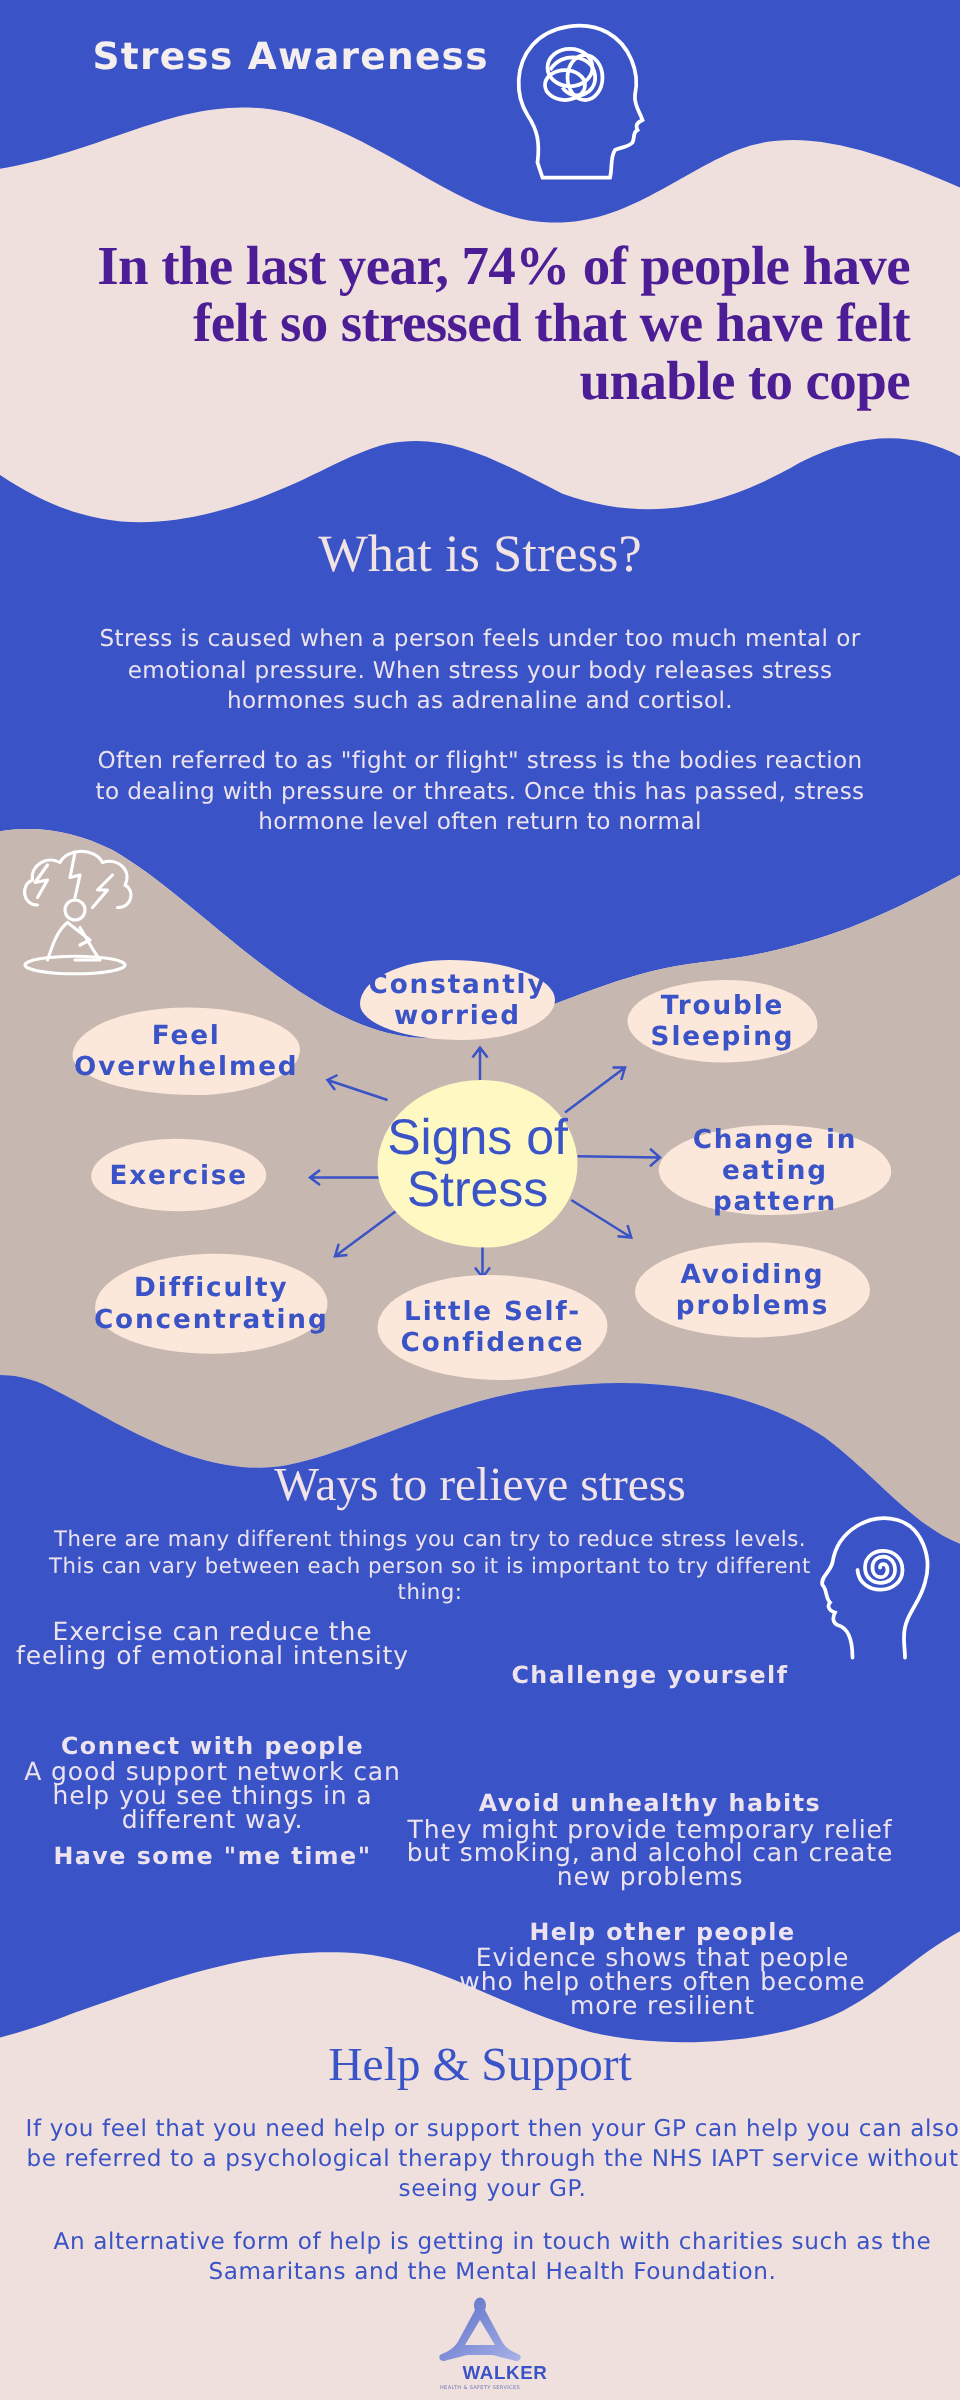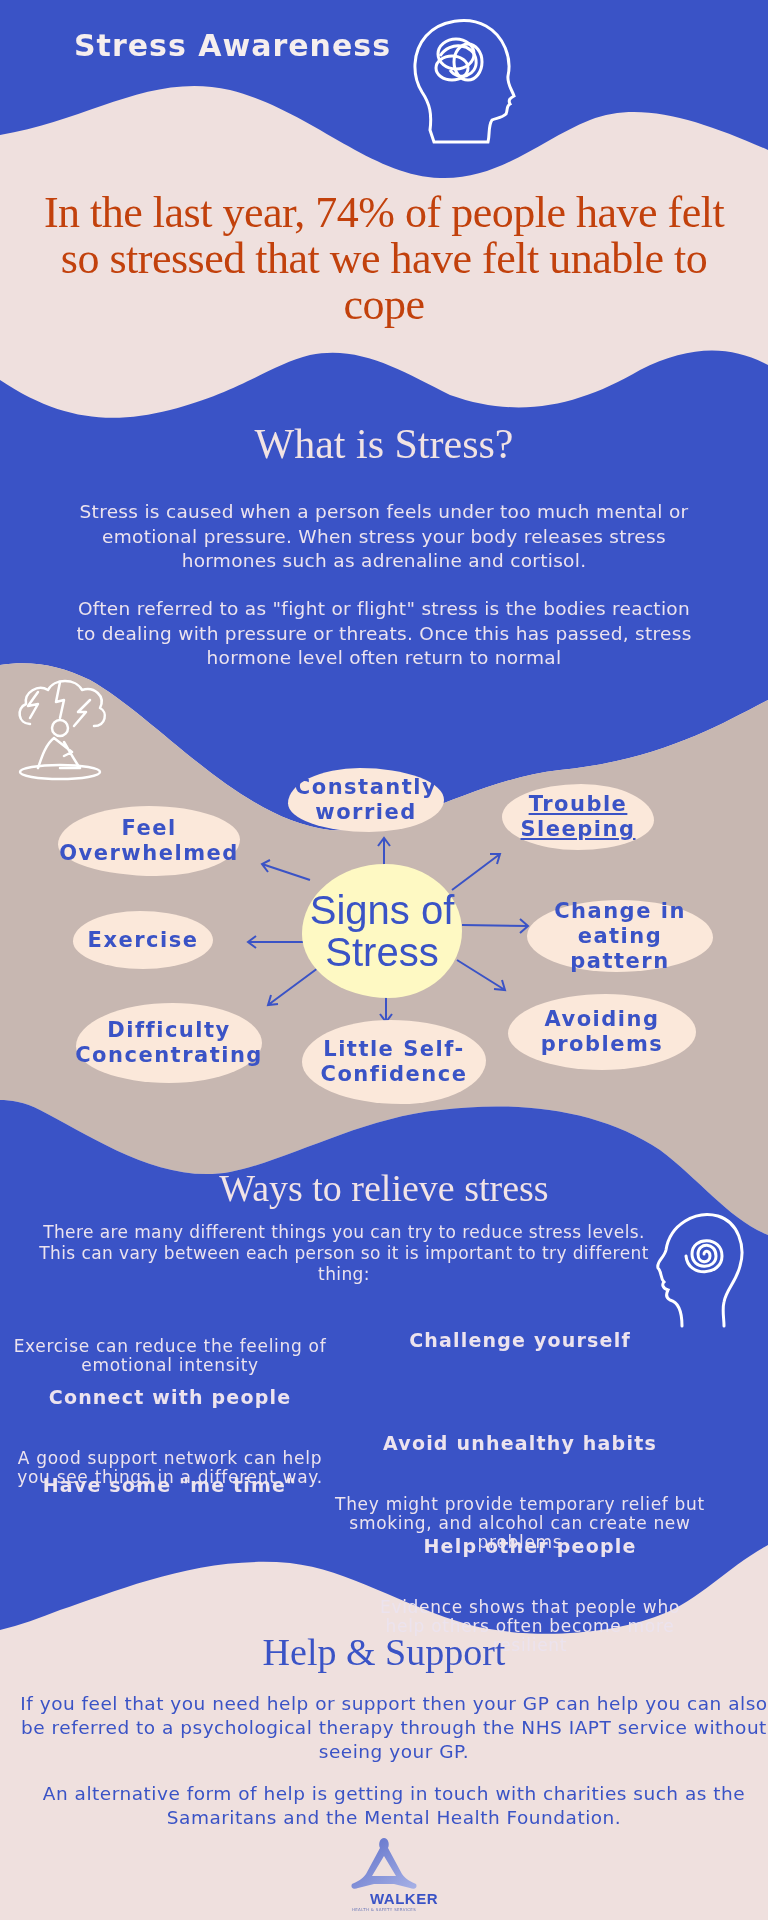--- a/index.html
+++ b/index.html
@@ -4,43 +4,43 @@
 <style>
   * { margin:0; padding:0; box-sizing:border-box; }
   html, body { width:768px; height:1920px; overflow:hidden; }
   body { position:relative; background:#efe0de; font-family:"DejaVu Sans", sans-serif; }
   .bg-layer { position:absolute; left:0; top:0; width:768px; height:1920px; }
   .abs { position:absolute; }
 
   .header-title { left:58px; top:28px; font-size:30px; font-weight:bold; color:#f5eeee; letter-spacing:1px;margin-left:16px; }
   .head-icon-top { left:400px; top:10px; width:120px; height:140px; }
 
-  .headline { left:40px; top:190px; width:688px; text-align:center; font-family:"Liberation Serif","DejaVu Serif",serif;
-    font-size:44px; line-height:46px; color:#c2410c; letter-spacing:-0.5px; }
+  .headline { left:40px; top:190px; width:688px; text-align:right; font-family:"Liberation Serif","DejaVu Serif",serif;
+    font-size:44px; line-height:46px; color:#4c1d95; letter-spacing:-0.5px;font-weight:bold; }
 
   .what-title { left:0; width:768px; top:420px; text-align:center; font-family:"Liberation Serif",serif; font-size:42px; color:#f1e3e3; }
   .what-body { left:70px; width:628px; text-align:center; font-size:18.5px; line-height:24.5px; color:#ece3ee; letter-spacing:0.3px; }
   .what-p1 { top:500px; }
   .what-p2 { top:597px; }
 
   .stress-icon { left:12px; top:672px; width:96px; height:110px; }
 
   .bubble { position:absolute; background:#fbe8da; color:#3a53c6; font-weight:bold; text-align:center;
     display:flex; align-items:center; justify-content:center; font-size:21px; line-height:25px; letter-spacing:1.5px; }
   .center-blob { position:absolute; left:302px; top:864px; width:160px; height:134px; background:#fef9c3;
     border-radius:52% 48% 46% 54% / 52% 50% 50% 48%; display:flex; align-items:center; justify-content:center;
     text-align:center; font-family:Liberation Sans, sans-serif; font-size:40px; line-height:42px; color:#3a53c6; }
 
   .ways-title { left:0; width:768px; top:1166px; text-align:center; font-family:"Liberation Serif",serif; font-size:38px; color:#f1e3e6; }
   .ways-intro { left:24px; width:640px; top:1222px; text-align:center; font-size:17px; line-height:21px; color:#ece3ee; letter-spacing:0.4px; }
   .spiral-head { left:652px; top:1210px; width:92px; height:118px; }
 
   .tip { position:absolute; text-align:center; color:#ece3ee; }
   .tip .t { font-weight:bold; font-size:19px; line-height:22px; letter-spacing:1.2px; }
-  .tip .d { font-size:17px; line-height:19px; letter-spacing:0.7px;margin-top:41px; }
+  .tip .d { font-size:20px; line-height:19px; letter-spacing:0.7px; }
 
   .help-title { left:0; width:768px; top:1630px; text-align:center; font-family:"Liberation Serif",serif; font-size:38px; color:#3a53c6; }
   .help-body { left:20px; width:748px; text-align:center; font-size:18.5px; line-height:24px; color:#3a53c6; letter-spacing:0.5px; }
   .help-p1 { top:1692px; }
   .help-p2 { top:1782px; }
 
   .logo { left:344px; top:1834px; width:80px; height:80px; }
   .logo-text { left:330px; top:1890px; width:108px; text-align:right; font-family:"Liberation Sans",sans-serif; font-weight:bold; font-size:15px; color:#3a53c6; letter-spacing:0.5px; }
   .logo-sub { left:330px; top:1907px; width:108px; text-align:center; font-size:4px; color:#6c78b8; letter-spacing:0.3px; }
 </style>
@@ -90,21 +90,21 @@
   <path d="M462 925 L528 926 M520 919 L528 926 L520 933"></path>
   <path d="M303 942 L248 942 M256 936 L248 942 L256 948"></path>
   <path d="M457 960 L505 990 M494 989 L505 990 L502 980"></path>
   <path d="M318 968 L268 1005 M271 995 L268 1005 L278 1004"></path>
   <path d="M386 996 L386 1022 M380 1014 L386 1022 L392 1014"></path>
 </svg>
 
 <div class="center-blob">Signs of Stress</div>
 
 <div class="bubble" style="left:288px;top:768px;width:156px;height:64px;border-radius:46% 54% 48% 52% / 55% 50% 50% 45%;">Constantly worried</div>
-<div class="bubble" style="left:502px;top:784px;width:152px;height:66px;border-radius:52% 48% 50% 50% / 50% 55% 45% 50%;text-decoration:underline;">Trouble Sleeping</div>
+<div class="bubble" style="left:502px;top:784px;width:152px;height:66px;border-radius:52% 48% 50% 50% / 50% 55% 45% 50%;">Trouble Sleeping</div>
 <div class="bubble" style="left:58px;top:806px;width:182px;height:70px;border-radius:50% 50% 46% 54% / 55% 48% 52% 45%;">Feel Overwhelmed</div>
 <div class="bubble" style="left:73px;top:911px;width:140px;height:58px;border-radius:48% 52% 50% 50% / 52% 50% 50% 48%;">Exercise</div>
 <div class="bubble" style="left:527px;top:900px;width:186px;height:72px;border-radius:50% 50% 52% 48% / 50% 52% 48% 50%;">Change in eating pattern</div>
 <div class="bubble" style="left:76px;top:1003px;width:186px;height:80px;border-radius:52% 48% 50% 50% / 54% 50% 50% 46%;">Difficulty Concentrating</div>
 <div class="bubble" style="left:302px;top:1020px;width:184px;height:84px;border-radius:48% 52% 46% 54% / 50% 48% 52% 50%;">Little Self-Confidence</div>
 <div class="bubble" style="left:508px;top:994px;width:188px;height:76px;border-radius:52% 48% 50% 50% / 52% 50% 50% 48%;">Avoiding problems</div>
 
 <div class="abs ways-title">Ways to relieve stress</div>
 <div class="abs ways-intro">There are many different things you can try to reduce stress levels. This can vary between each person so it is important to try different thing:</div>
 

